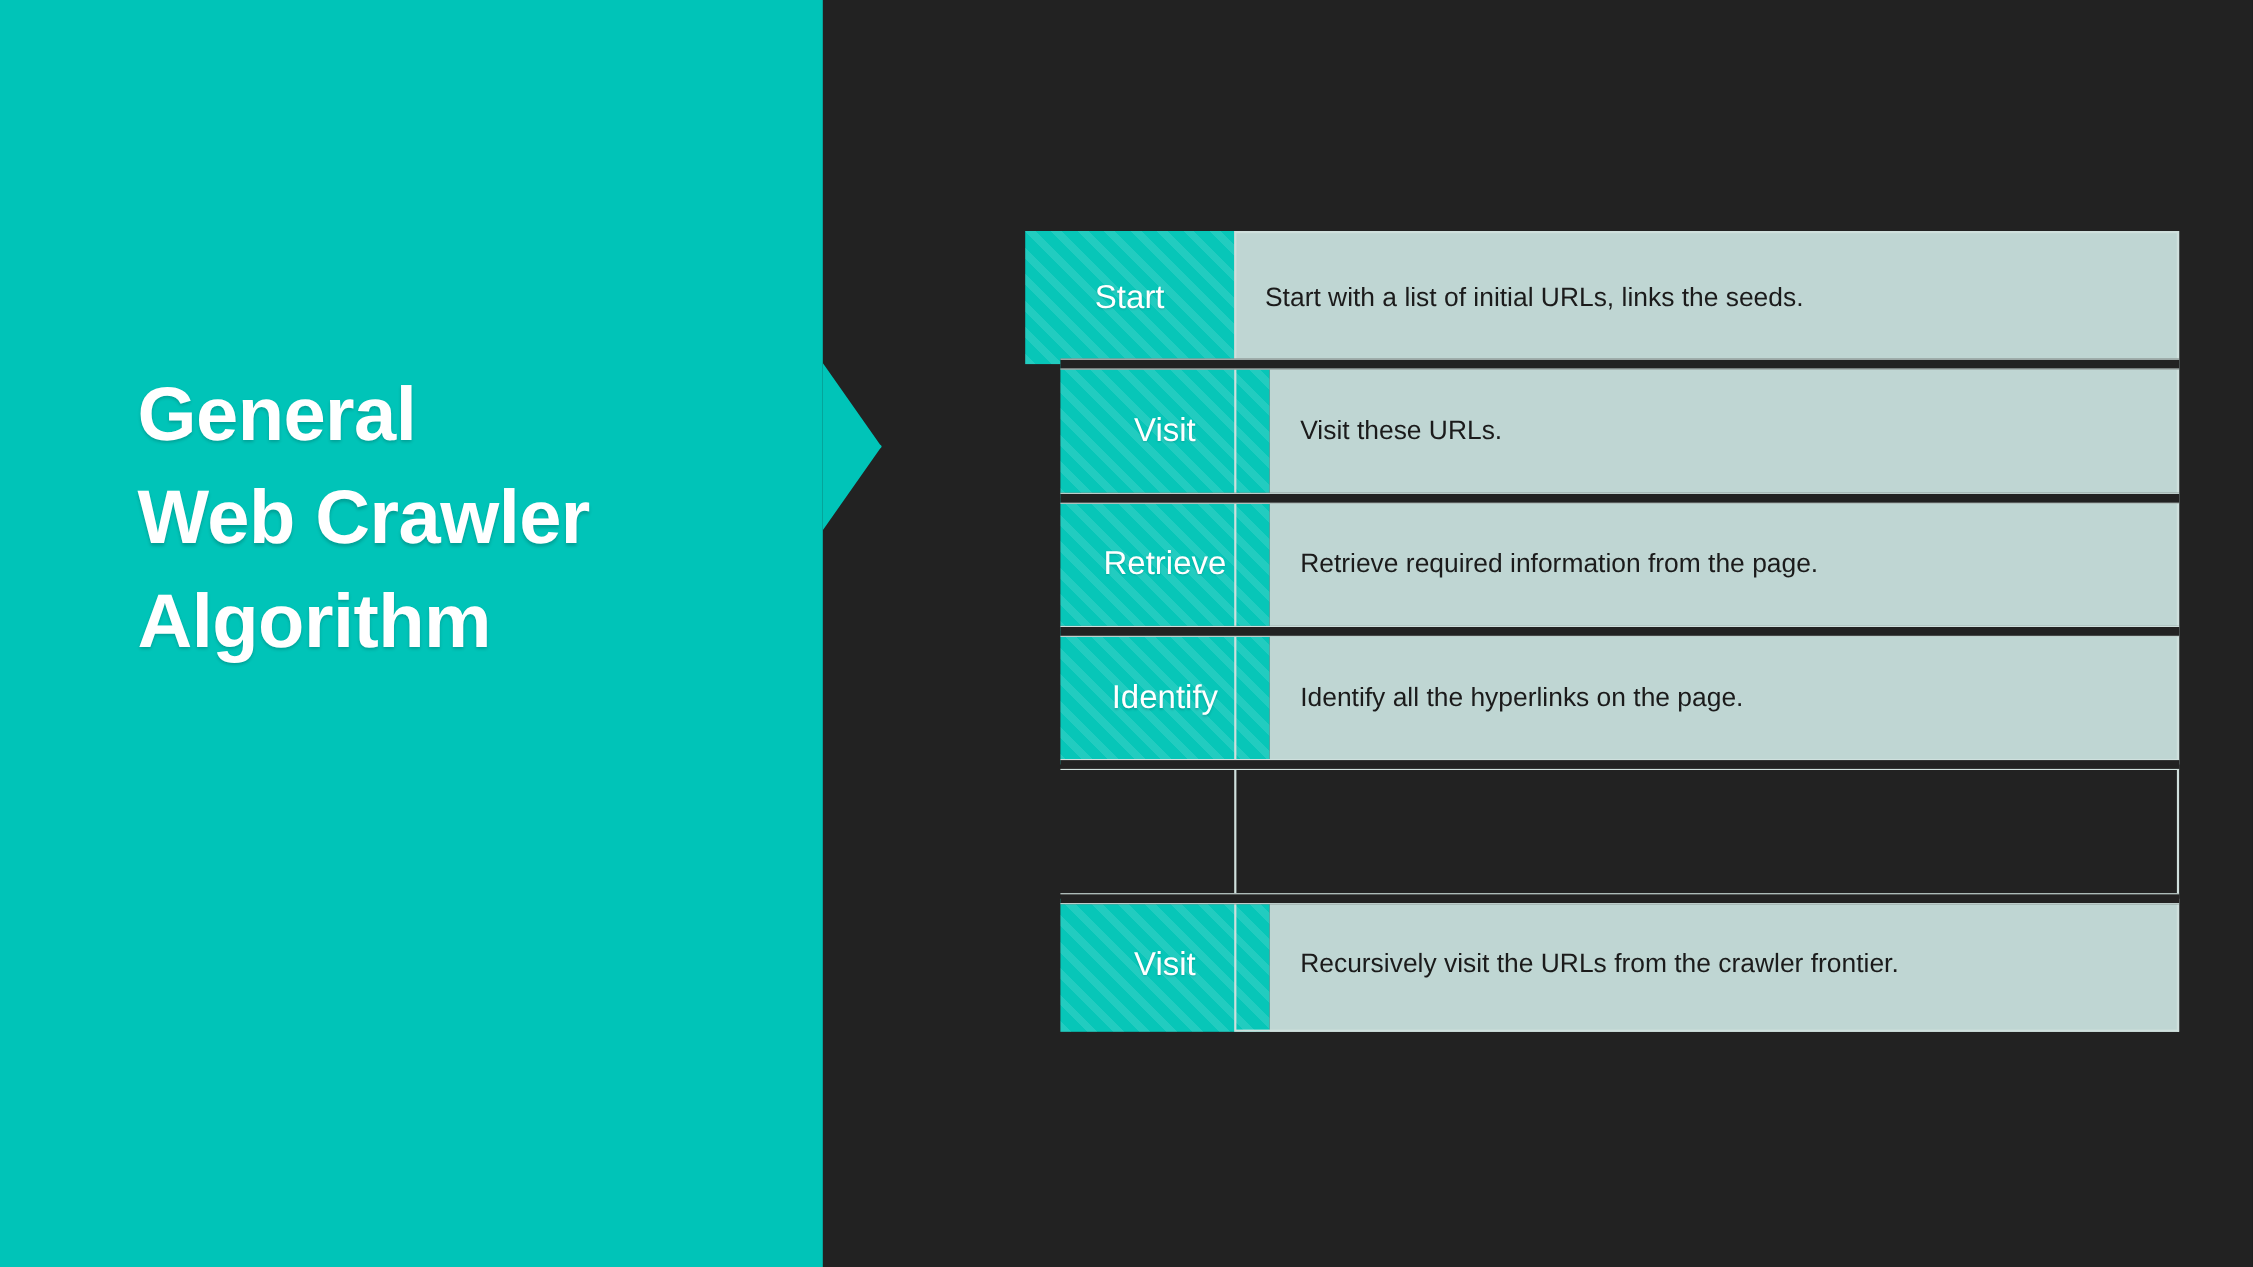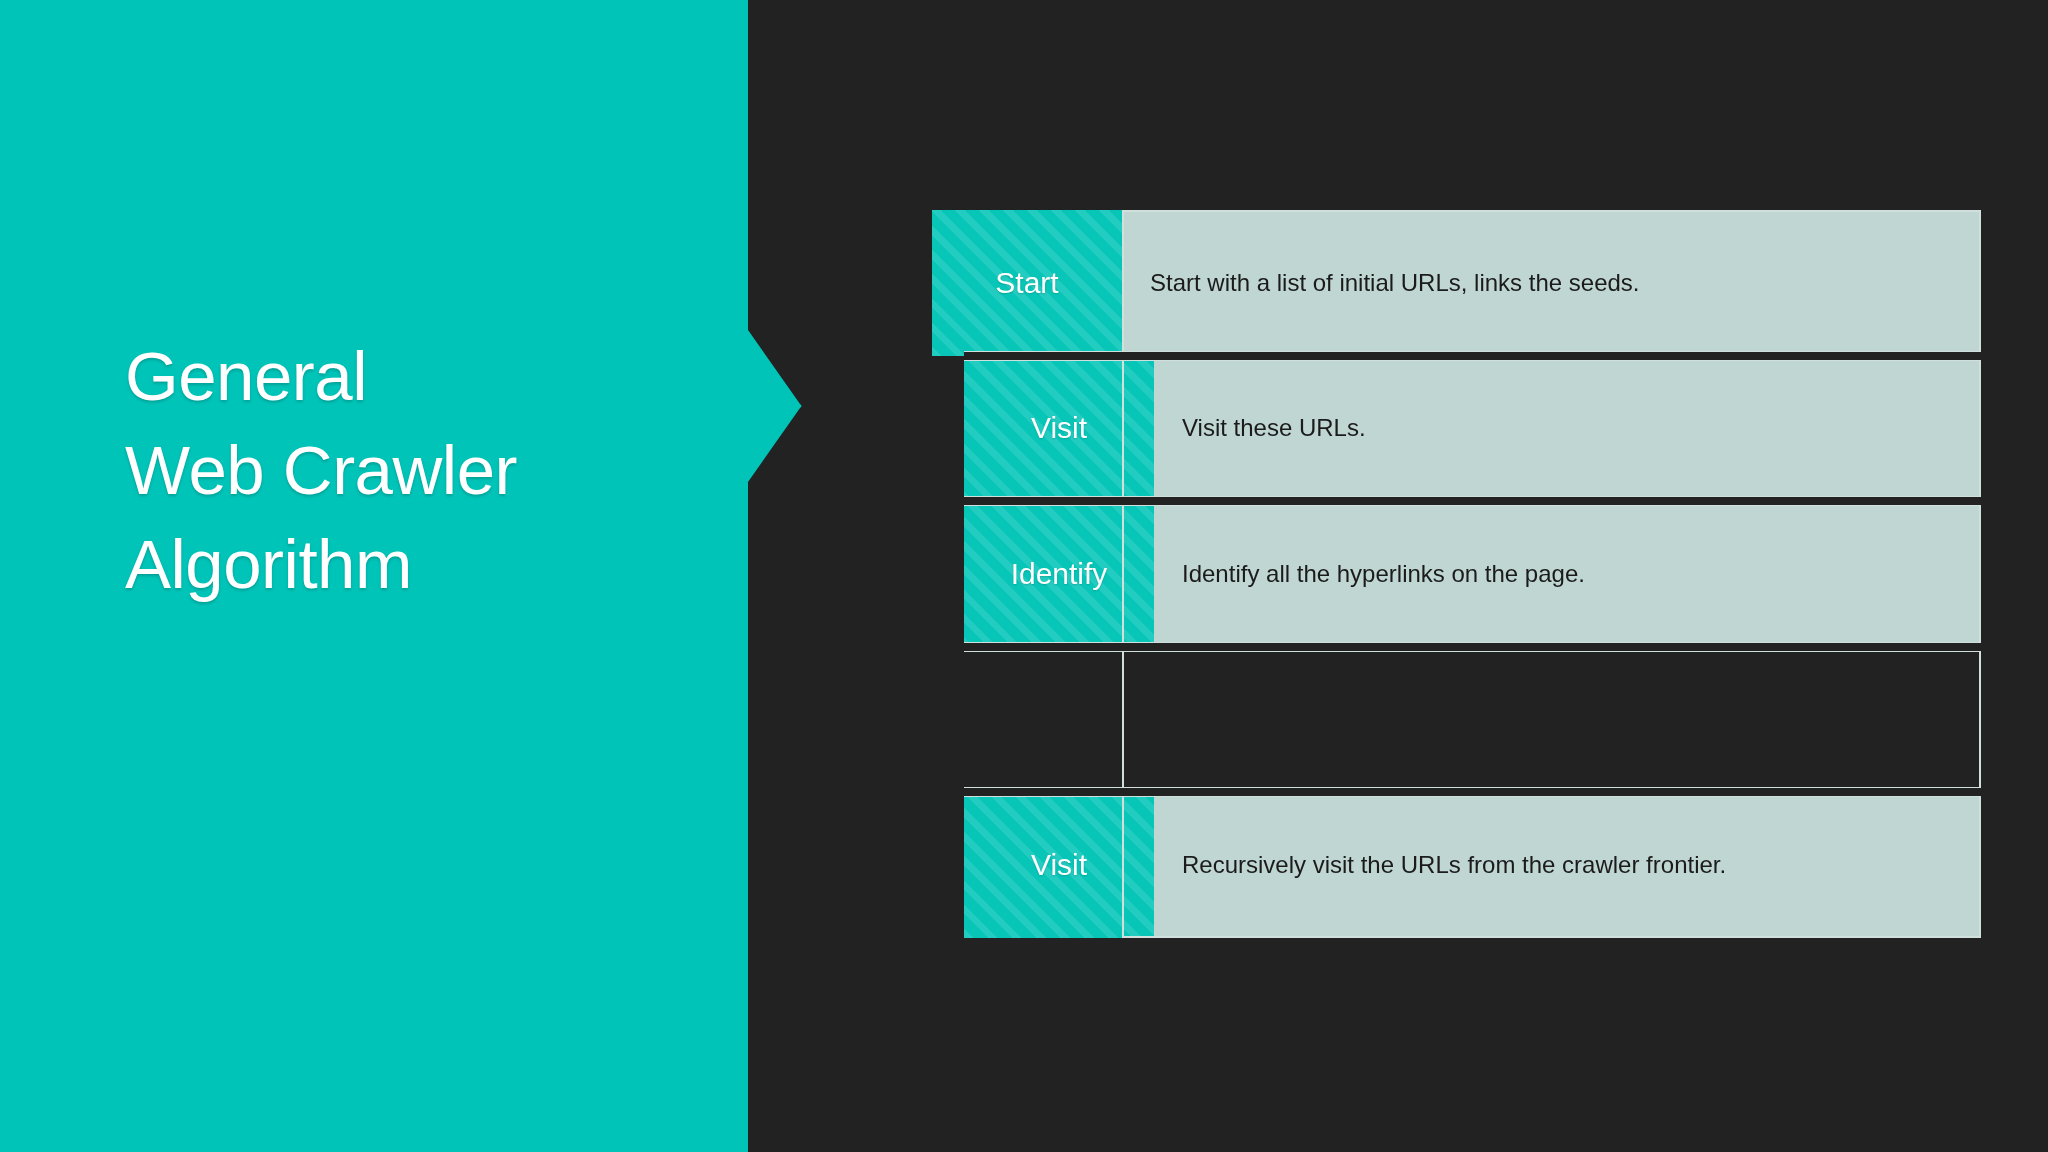--- a/index.html
+++ b/index.html
@@ -36,21 +36,21 @@
 
   .title-block {
     position: absolute;
     left: 125px;
     top: 330px;
     width: 600px;
   }
   .title-line {
     color: #ffffff;
     font-size: 69px;
-    font-weight: 400;
+    font-weight: 700;
     line-height: 94px;
     letter-spacing: -0.5px;
     white-space: nowrap;
     text-shadow: 0 2px 3px rgba(0,0,0,0.18);
   }
 
   
   .table {
     position: absolute;
     left: 932px;
@@ -178,20 +178,28 @@
 
     <div class="row">
       <div class="cell-label">
         <span class="cell-label-text">Visit</span>
       </div>
       <div class="cell-desc">
         <span class="cell-desc-text">Visit these URLs.</span>
       </div>
     </div>
 
+    <div class="row">
+      <div class="cell-label">
+        <span class="cell-label-text">Retrieve</span>
+      </div>
+      <div class="cell-desc">
+        <span class="cell-desc-text">Retrieve required information from the page.</span>
+      </div>
+    </div>
 
     <div class="row">
       <div class="cell-label">
         <span class="cell-label-text">Identify</span>
       </div>
       <div class="cell-desc">
         <span class="cell-desc-text">Identify all the hyperlinks on the page.</span>
       </div>
     </div>
 

